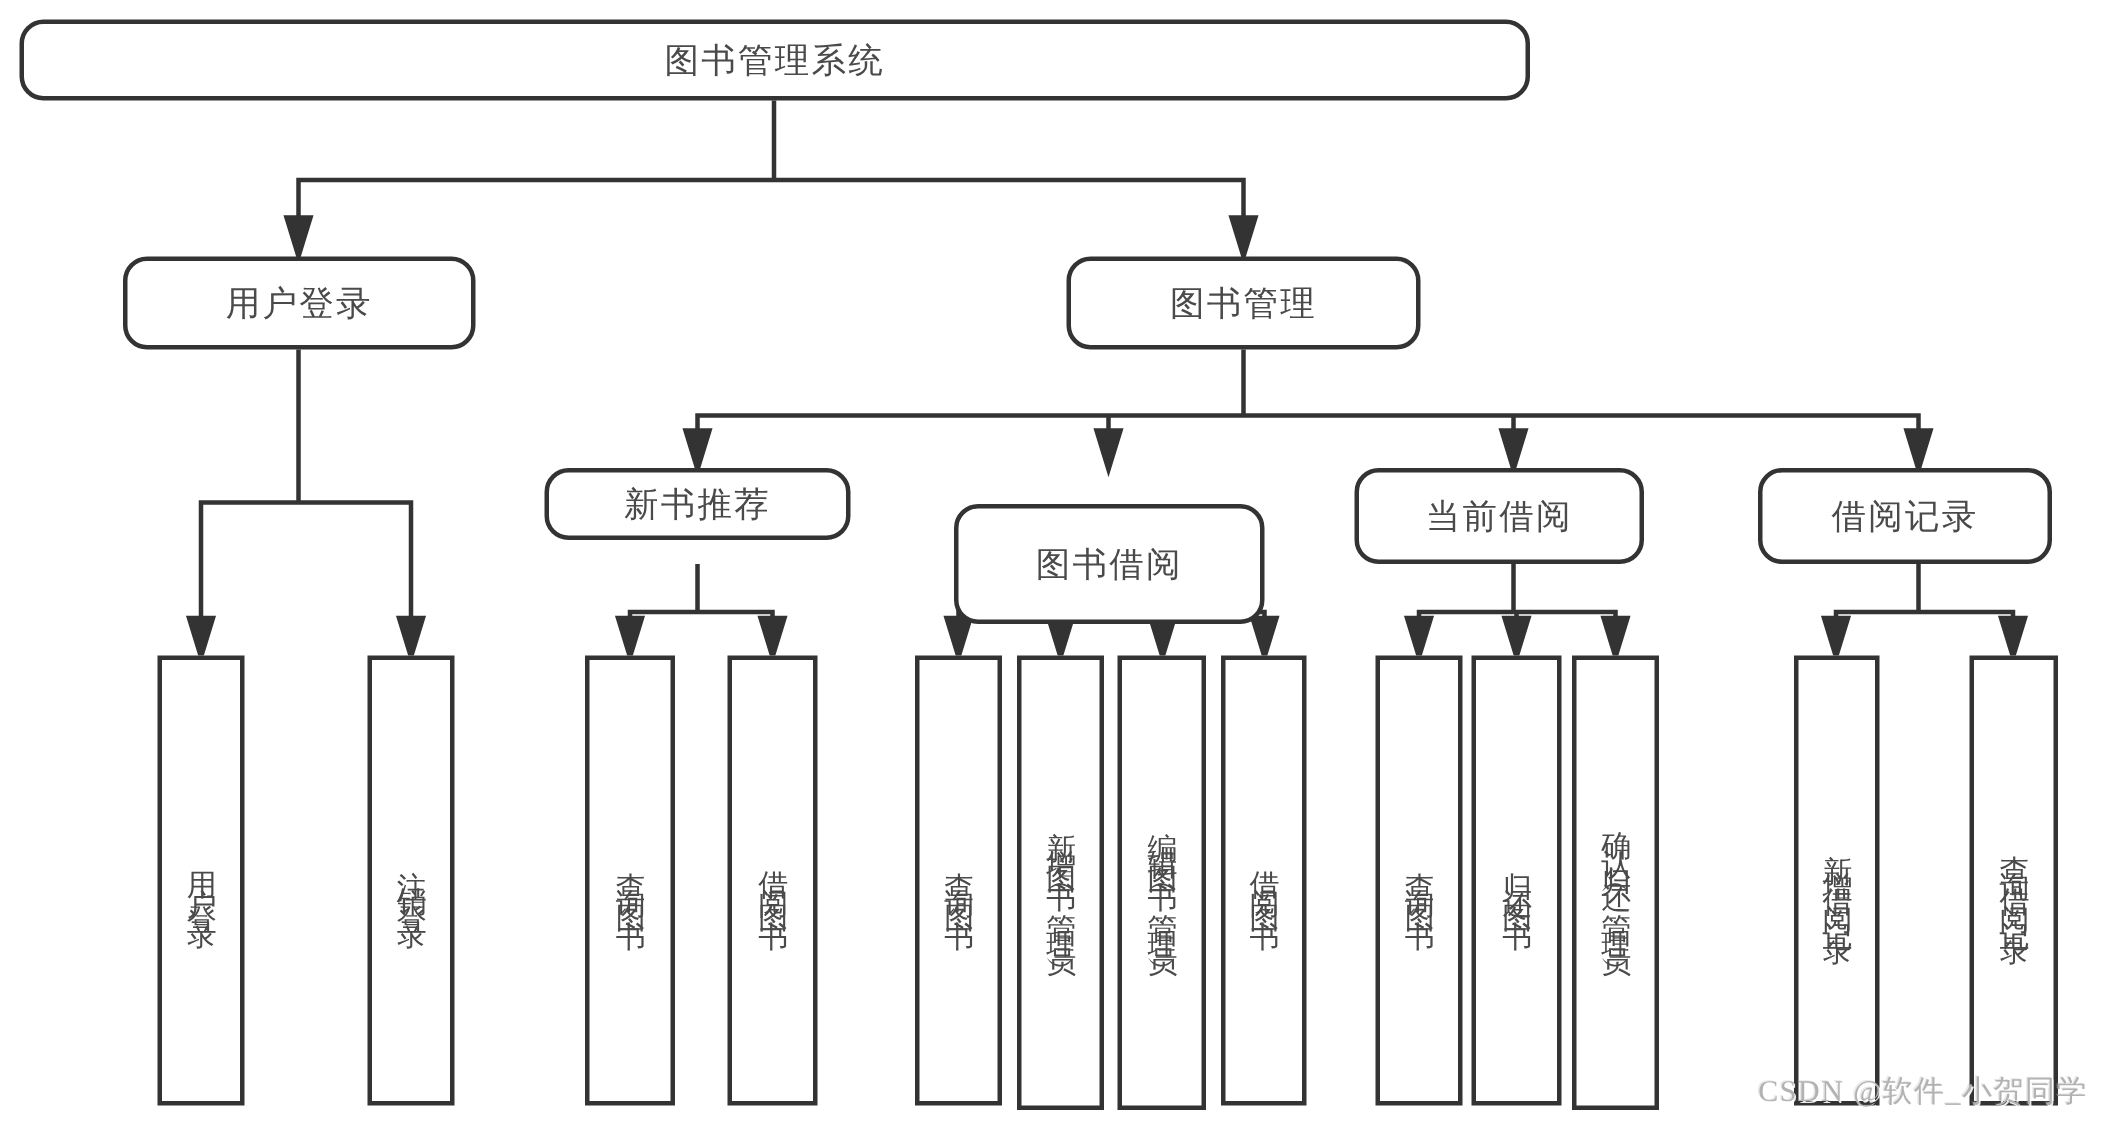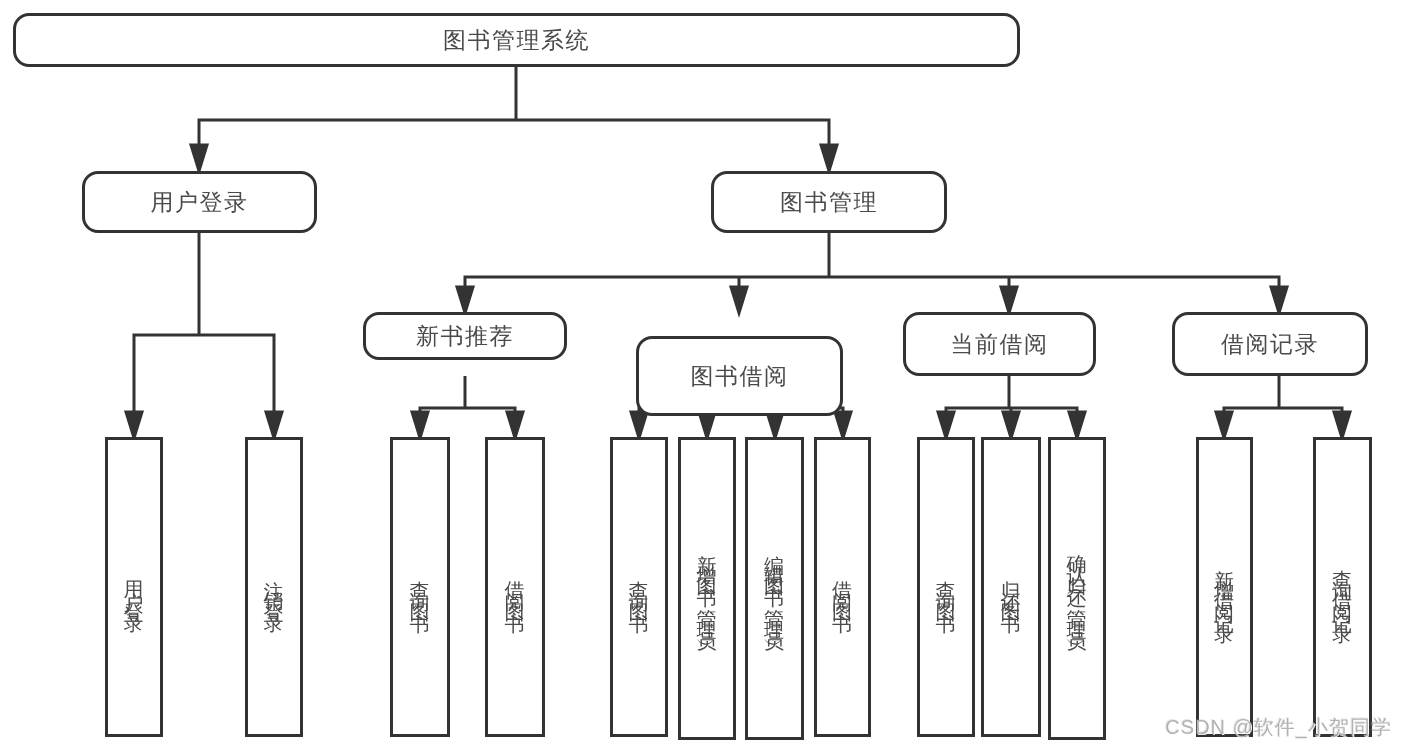--- a/index.html
+++ b/index.html
@@ -39,20 +39,21 @@
   #f-bb4{left:814px;width:57px;}
   #f-cb1{left:917px;width:58px;}
   #f-cb2{left:981px;width:60px;}
   #f-cb3{left:1048px;width:58px;height:303px;}
   #f-br1{left:1196px;width:57px;}
   #f-br2{left:1313px;width:59px;}
   .watermark{
     position:absolute;right:13px;top:714px;z-index:6;font-size:20px;letter-spacing:1px;
     color:#b2b2b2;text-shadow:1px 1px 0 rgba(255,255,255,.9), -1px -1px 0 rgba(160,160,160,.25);
     white-space:nowrap;
+    font-family:Liberation Serif, serif;
   }
 </style>
 </head>
 <body>
 
 <div class="canvas">
 
   <svg class="connectors" width="1405" height="747" viewBox="0 0 1405 747">
     <g stroke="#333333" stroke-width="3" fill="#333333">
       <path fill="none" d="M516 67 L516 120 M197.5 120 L830.5 120 M199 120 L199 147 M829 120 L829 147"></path>

